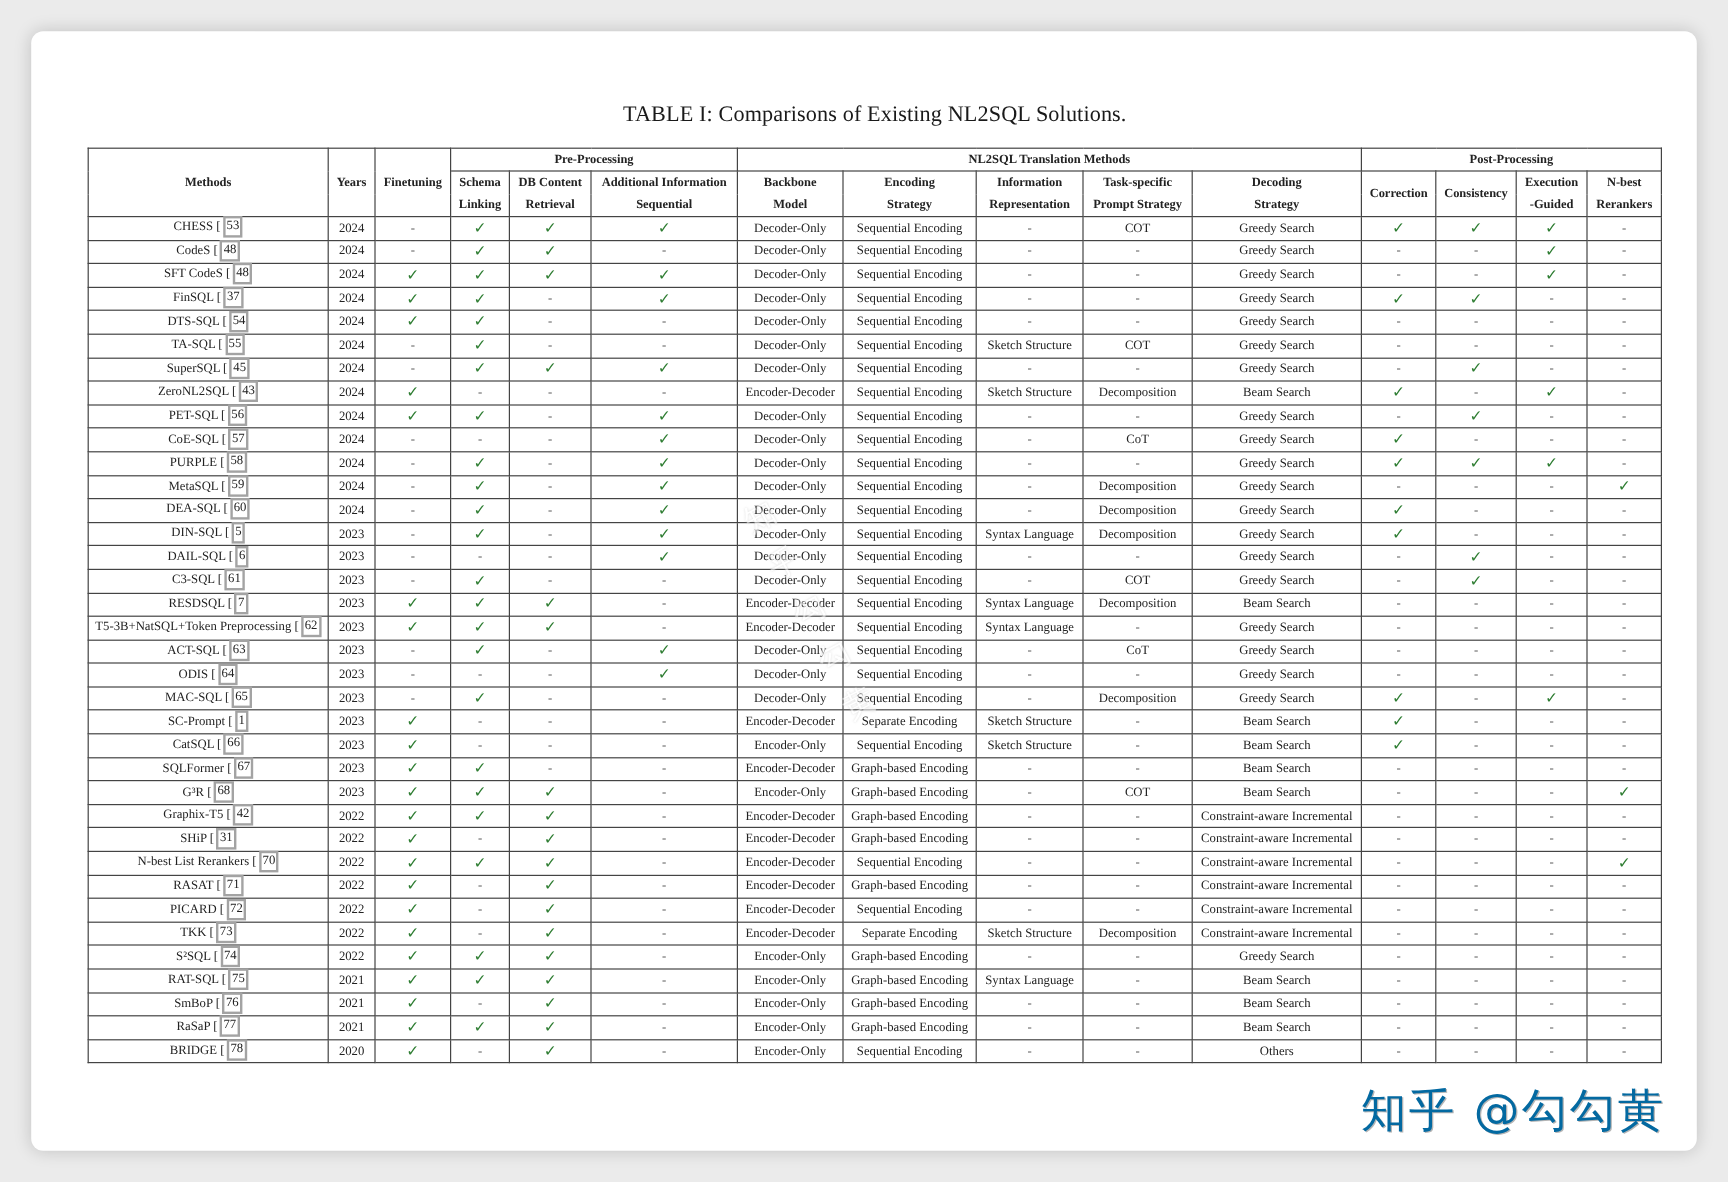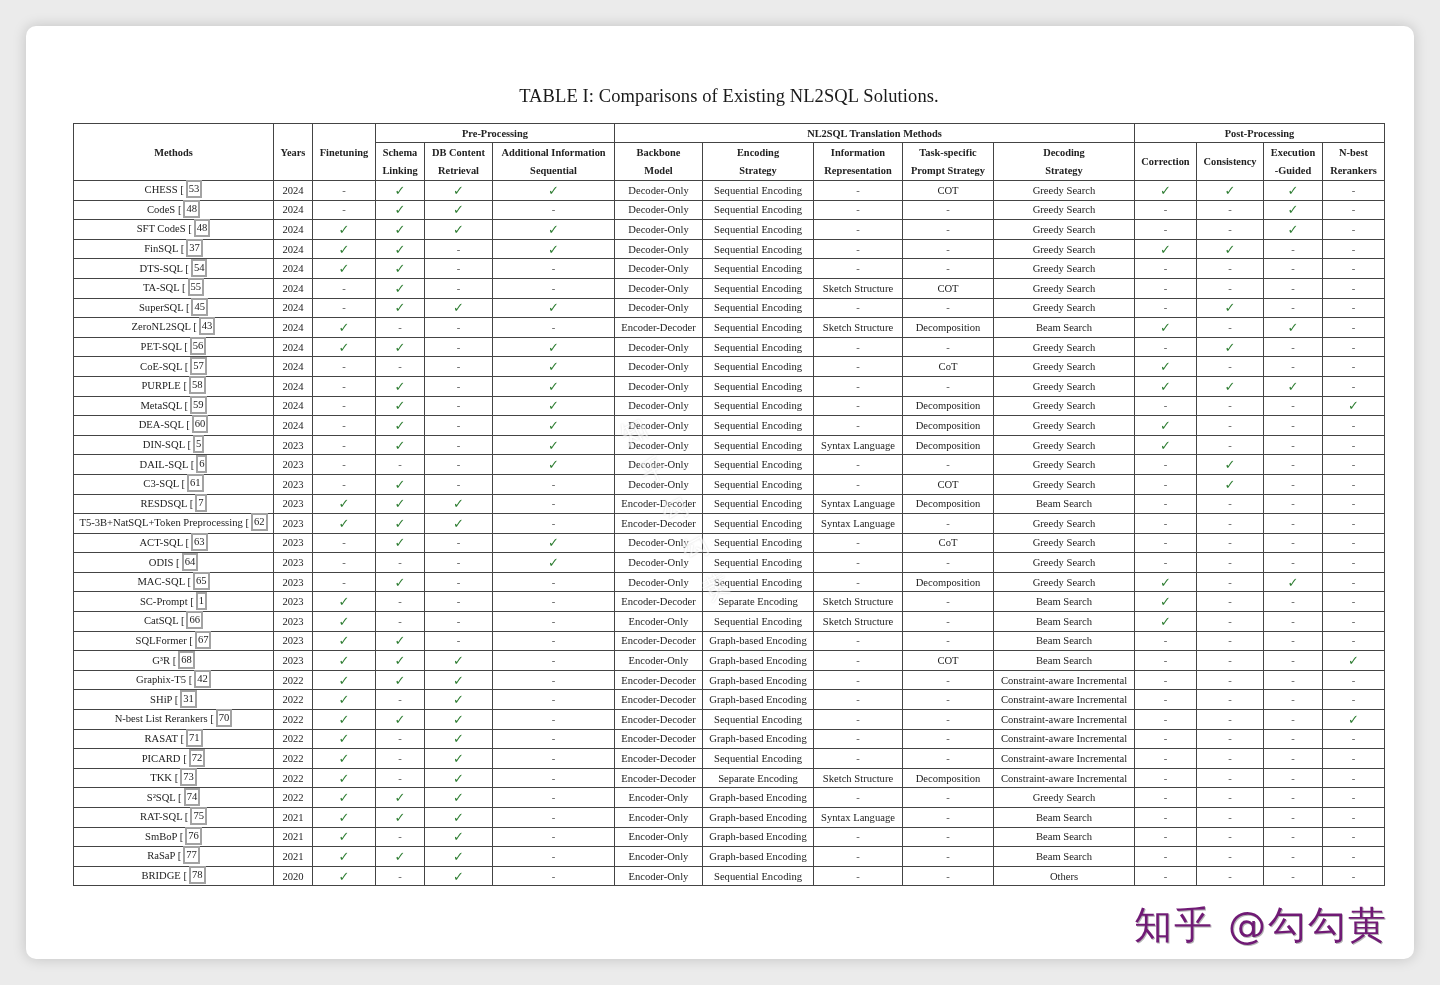--- a/index.html
+++ b/index.html
@@ -32,21 +32,21 @@
   tr.h3 th.sub { border-top: none; }
   tr.drow td { height: 18.6px; }
   .chk { color: #2e7d32; font-size: 13px; font-family: "DejaVu Sans", sans-serif; }
   .dash { color: #555; }
   .cite {
     display: inline-block; border: 2px solid #a3a3a3; padding: 0 1px; line-height: 14px;
     margin-left: 2px; position: relative; top: -1px;
   }
   .wm-zhihu {
     position: absolute; left: 1134px; top: 900px;
-    font-family: "DejaVu Sans", sans-serif; font-size: 38px; color: #701a75;
+    font-family: "DejaVu Sans", sans-serif; font-size: 38px; color: #0369a1;
     text-shadow: 1px 1px 0 #b5b5b5; letter-spacing: 2px;
   }
   .wm-center {
     position: absolute; left: 650px; top: 400px; width: 40px; height: 200px;
     transform: rotate(-28deg); opacity: 0.55; pointer-events: none;
     font-family: "DejaVu Sans", sans-serif; font-size: 26px; color: #fff;
     text-shadow: 0 0 2px #bbb; line-height: 44px; text-align: center;
   }
 </style>
 </head>

